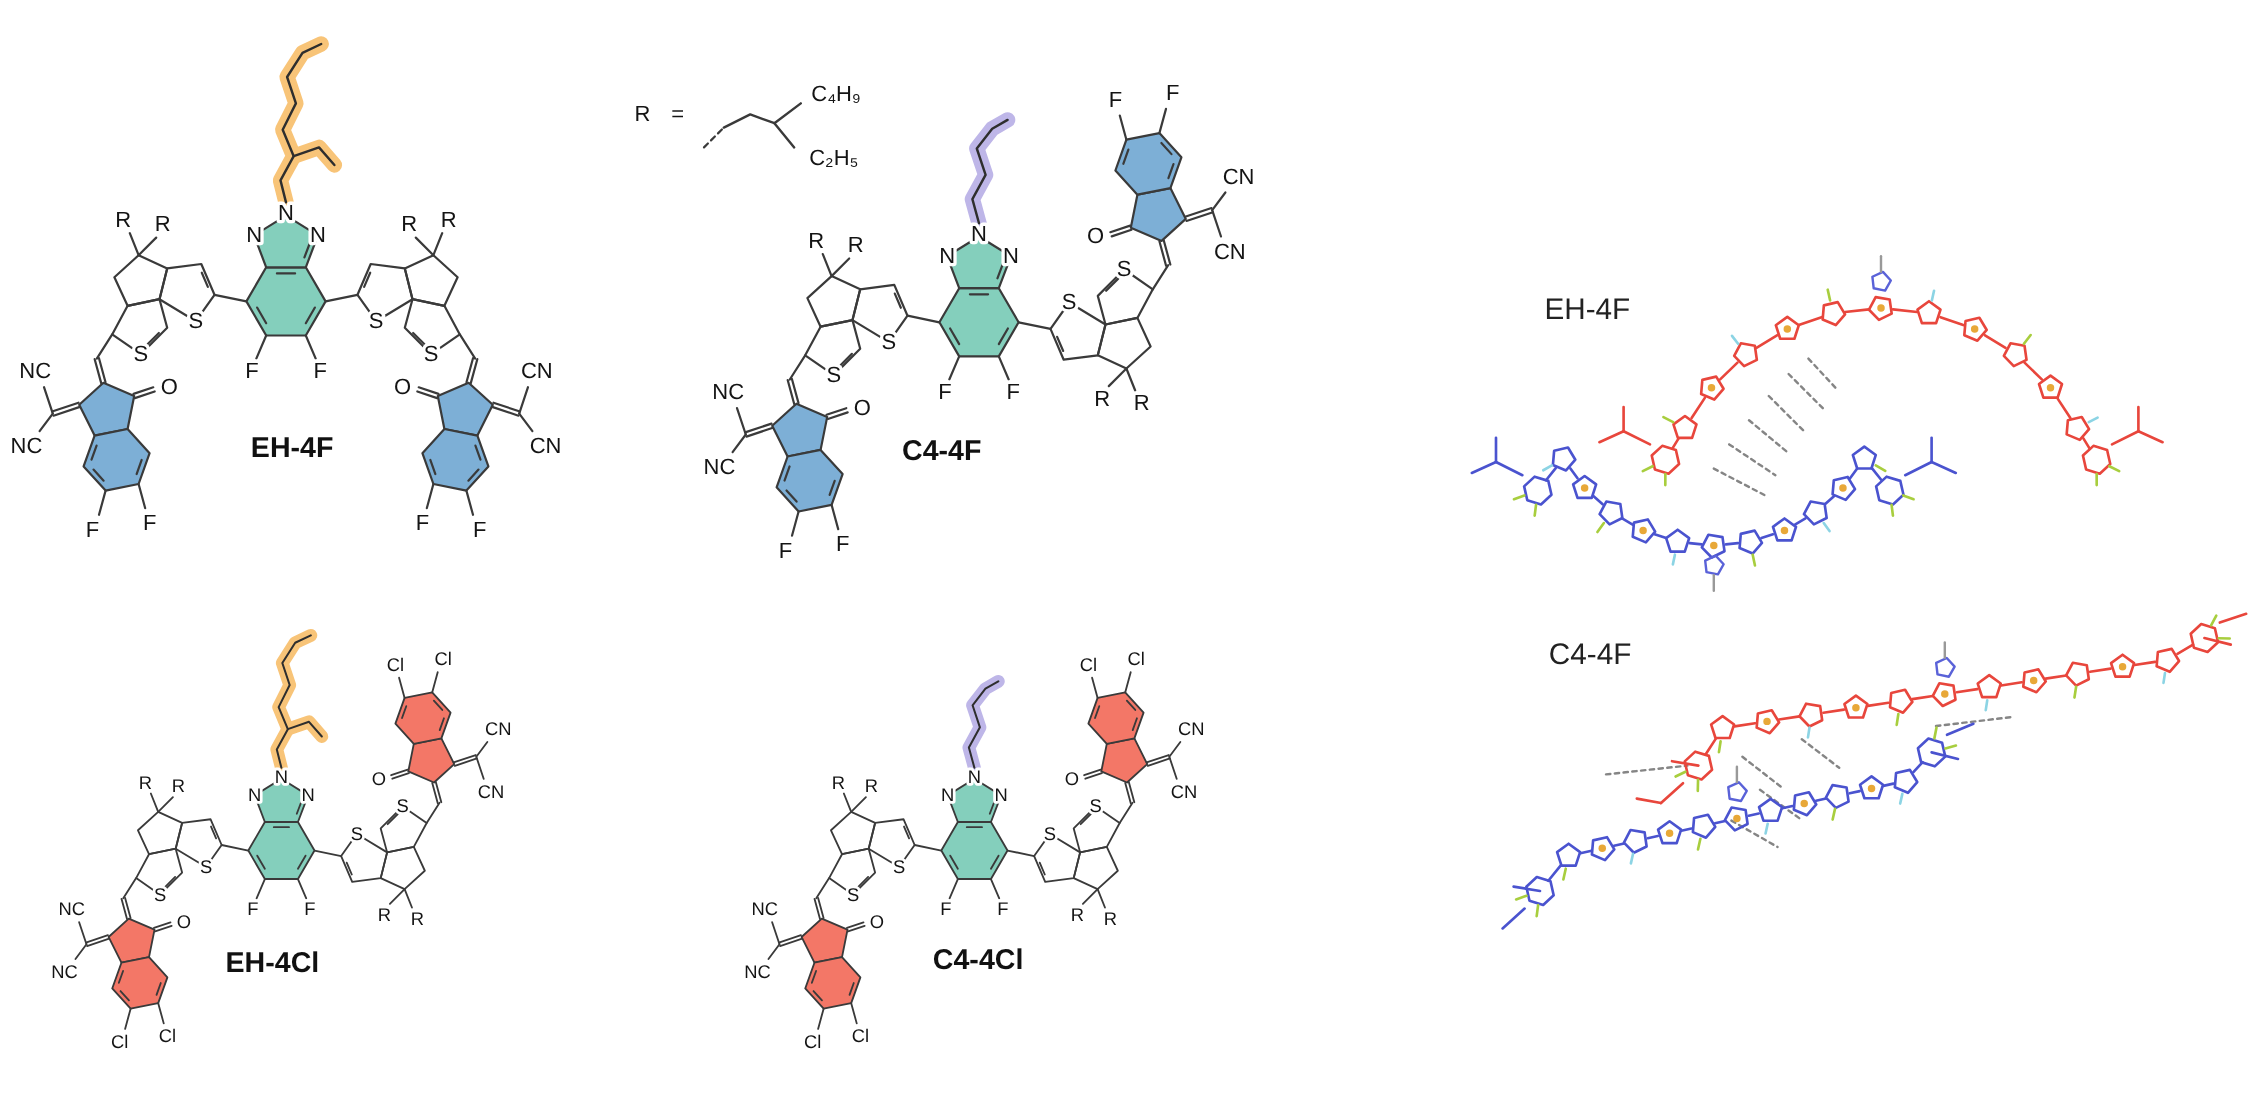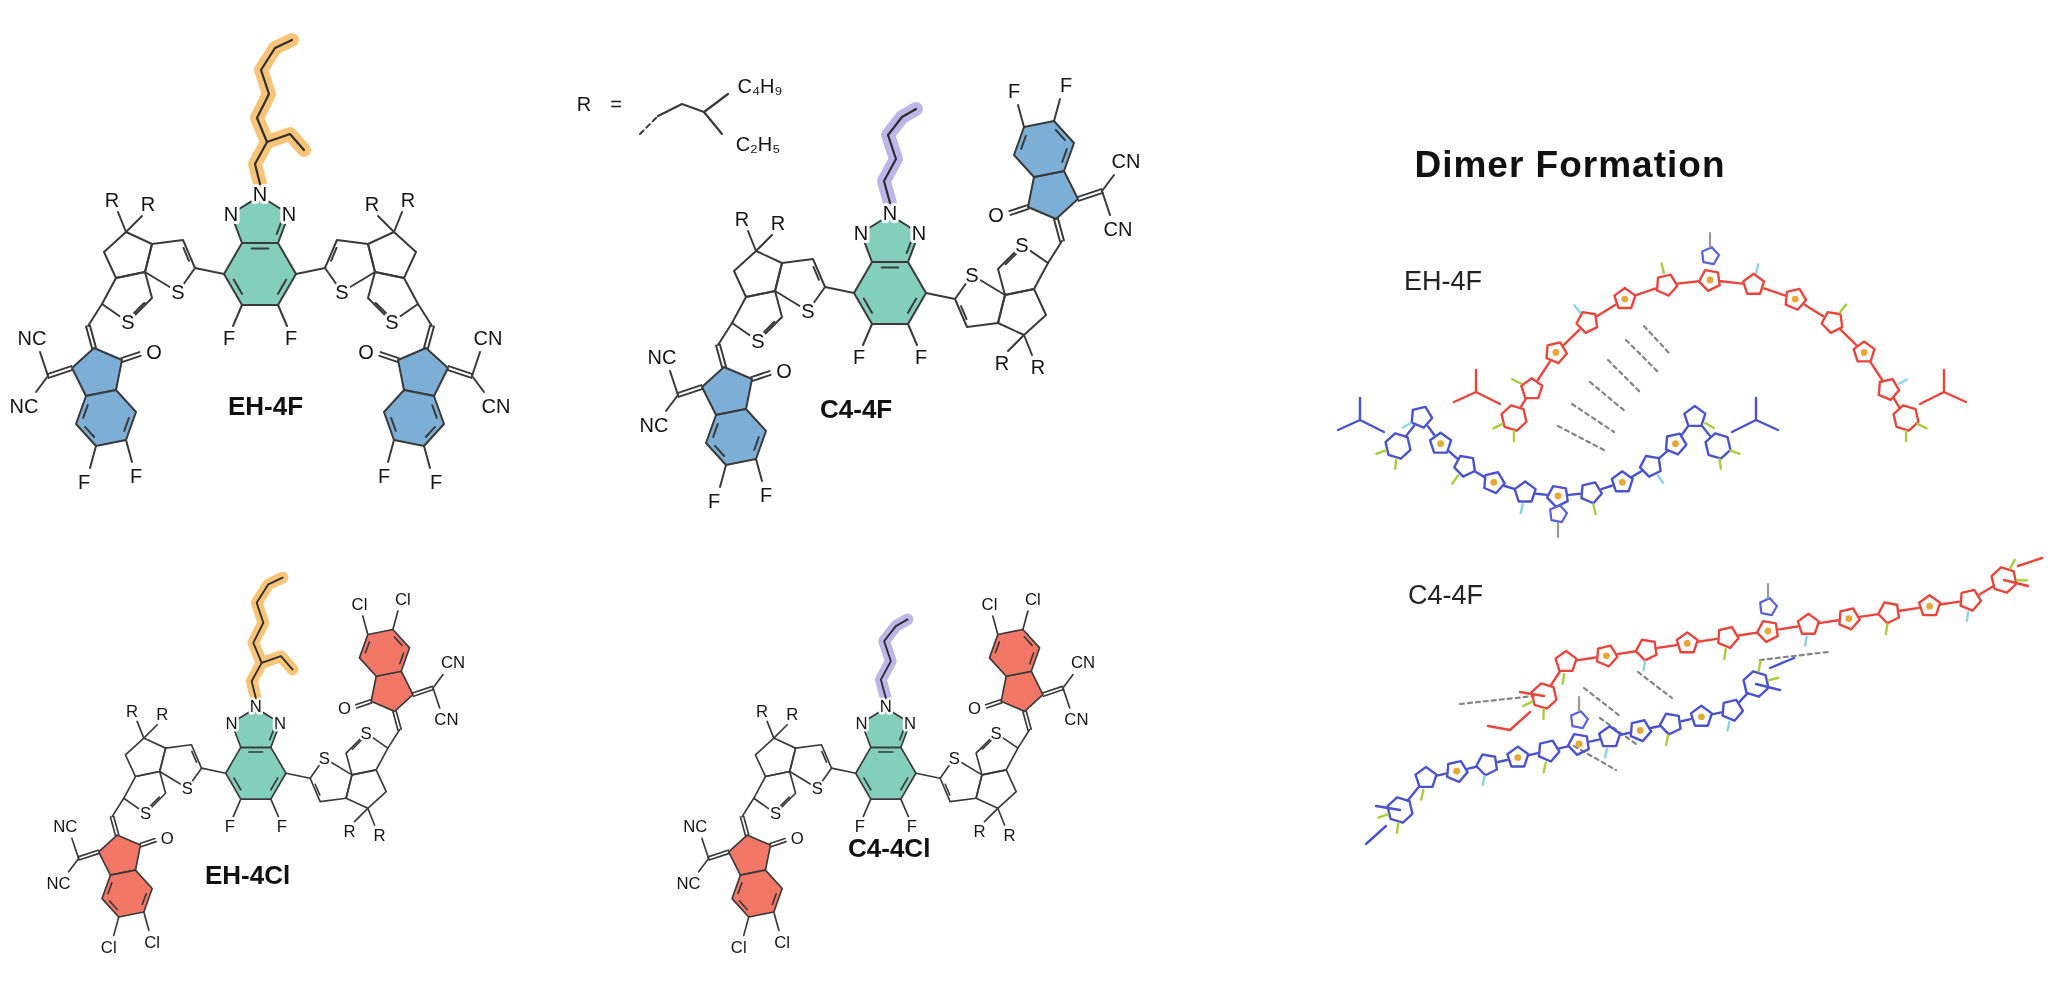--- a/index.html
+++ b/index.html
@@ -386,23 +386,22 @@
       <line x1="70" y1="82" x2="88" y2="64" stroke="#3a3a3a" stroke-width="2" stroke-linecap="round" stroke-dasharray="5,4"></line>
       <polyline points="88,64 112,52 134,60 158,42" fill="none" stroke="#3a3a3a" stroke-width="2.2" stroke-linecap="round" stroke-linejoin="round"></polyline>
       <line x1="134" y1="60" x2="152" y2="82" stroke="#3a3a3a" stroke-width="2.2" stroke-linecap="round"></line>
       <text x="190" y="34" class="atom" font-size="22">C₄H₉</text>
       <text x="188" y="92" class="atom" font-size="22">C₂H₅</text>
     </svg>
 
   <div class="mol-label" style="left:228px;top:391px">EH-4F</div>
   <div class="mol-label" style="left:820px;top:394px">C4-4F</div>
   <div class="mol-label" style="left:205px;top:860px">EH-4Cl</div>
-  <div class="mol-label" style="left:848px;top:833px">C4-4Cl</div>
+  <div class="mol-label" style="left:848px;top:857px">C4-4Cl</div>
 
-  <div class="dimer-title">Dimer Formation</div>
   <div class="dimer-label" style="left:1404px;top:266px">EH-4F</div>
   <div class="dimer-label" style="left:1408px;top:580px">C4-4F</div>
   <svg id="dimer0" style="left:1308px;top:242px" width="740" height="300" viewBox="0 0 740 300">
       <line x1="300" y1="118" x2="332" y2="150" stroke="#858585" stroke-width="2.2" stroke-linecap="round" stroke-dasharray="4,4"></line>
       <line x1="282" y1="140" x2="318" y2="170" stroke="#858585" stroke-width="2.2" stroke-linecap="round" stroke-dasharray="4,4"></line>
       <line x1="264" y1="162" x2="306" y2="190" stroke="#858585" stroke-width="2.2" stroke-linecap="round" stroke-dasharray="4,4"></line>
       <line x1="318" y1="98" x2="350" y2="130" stroke="#858585" stroke-width="2.2" stroke-linecap="round" stroke-dasharray="4,4"></line>
       <line x1="250" y1="184" x2="296" y2="208" stroke="#858585" stroke-width="2.2" stroke-linecap="round" stroke-dasharray="4,4"></line>
       <line x1="336" y1="84" x2="362" y2="112" stroke="#858585" stroke-width="2.2" stroke-linecap="round" stroke-dasharray="4,4"></line>
       <g>

